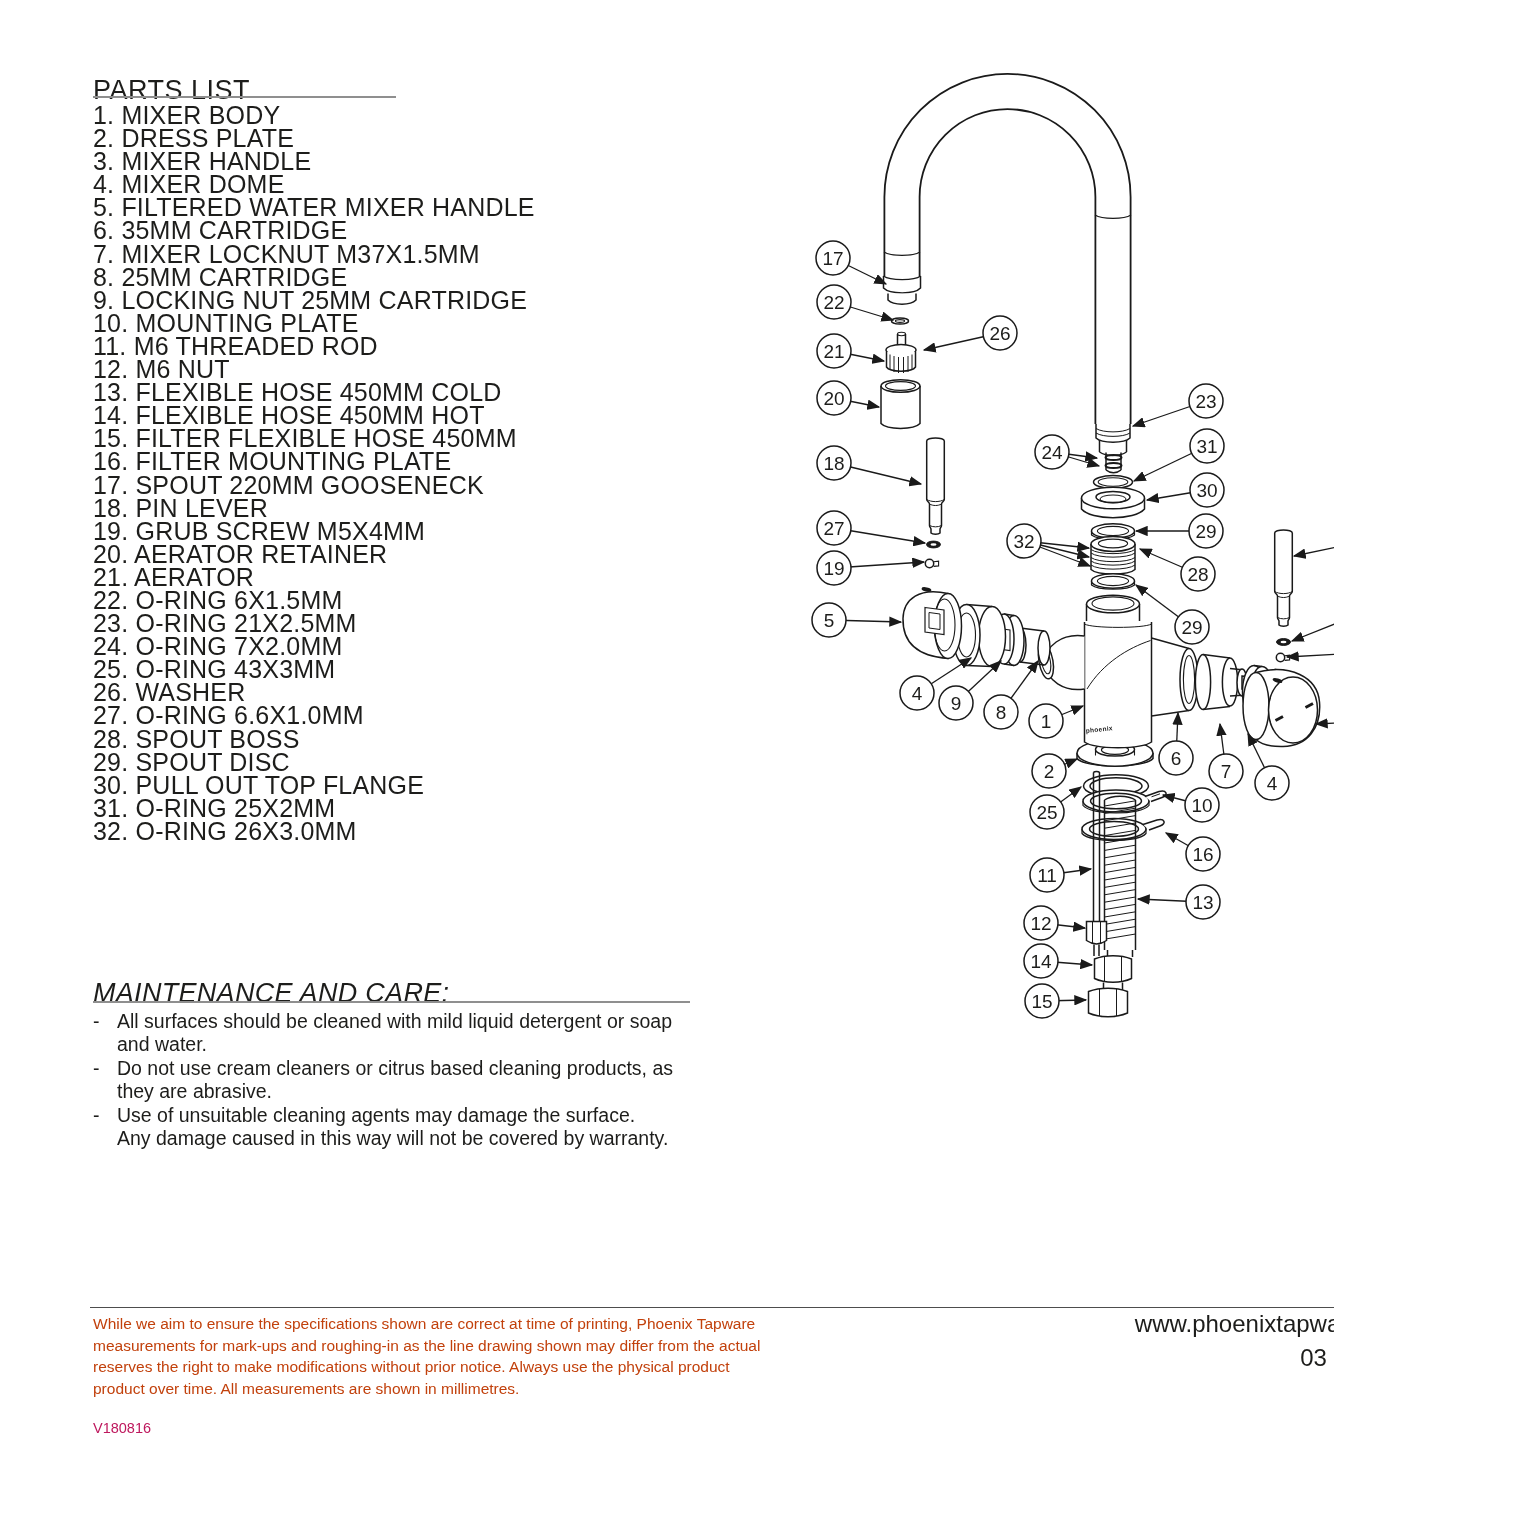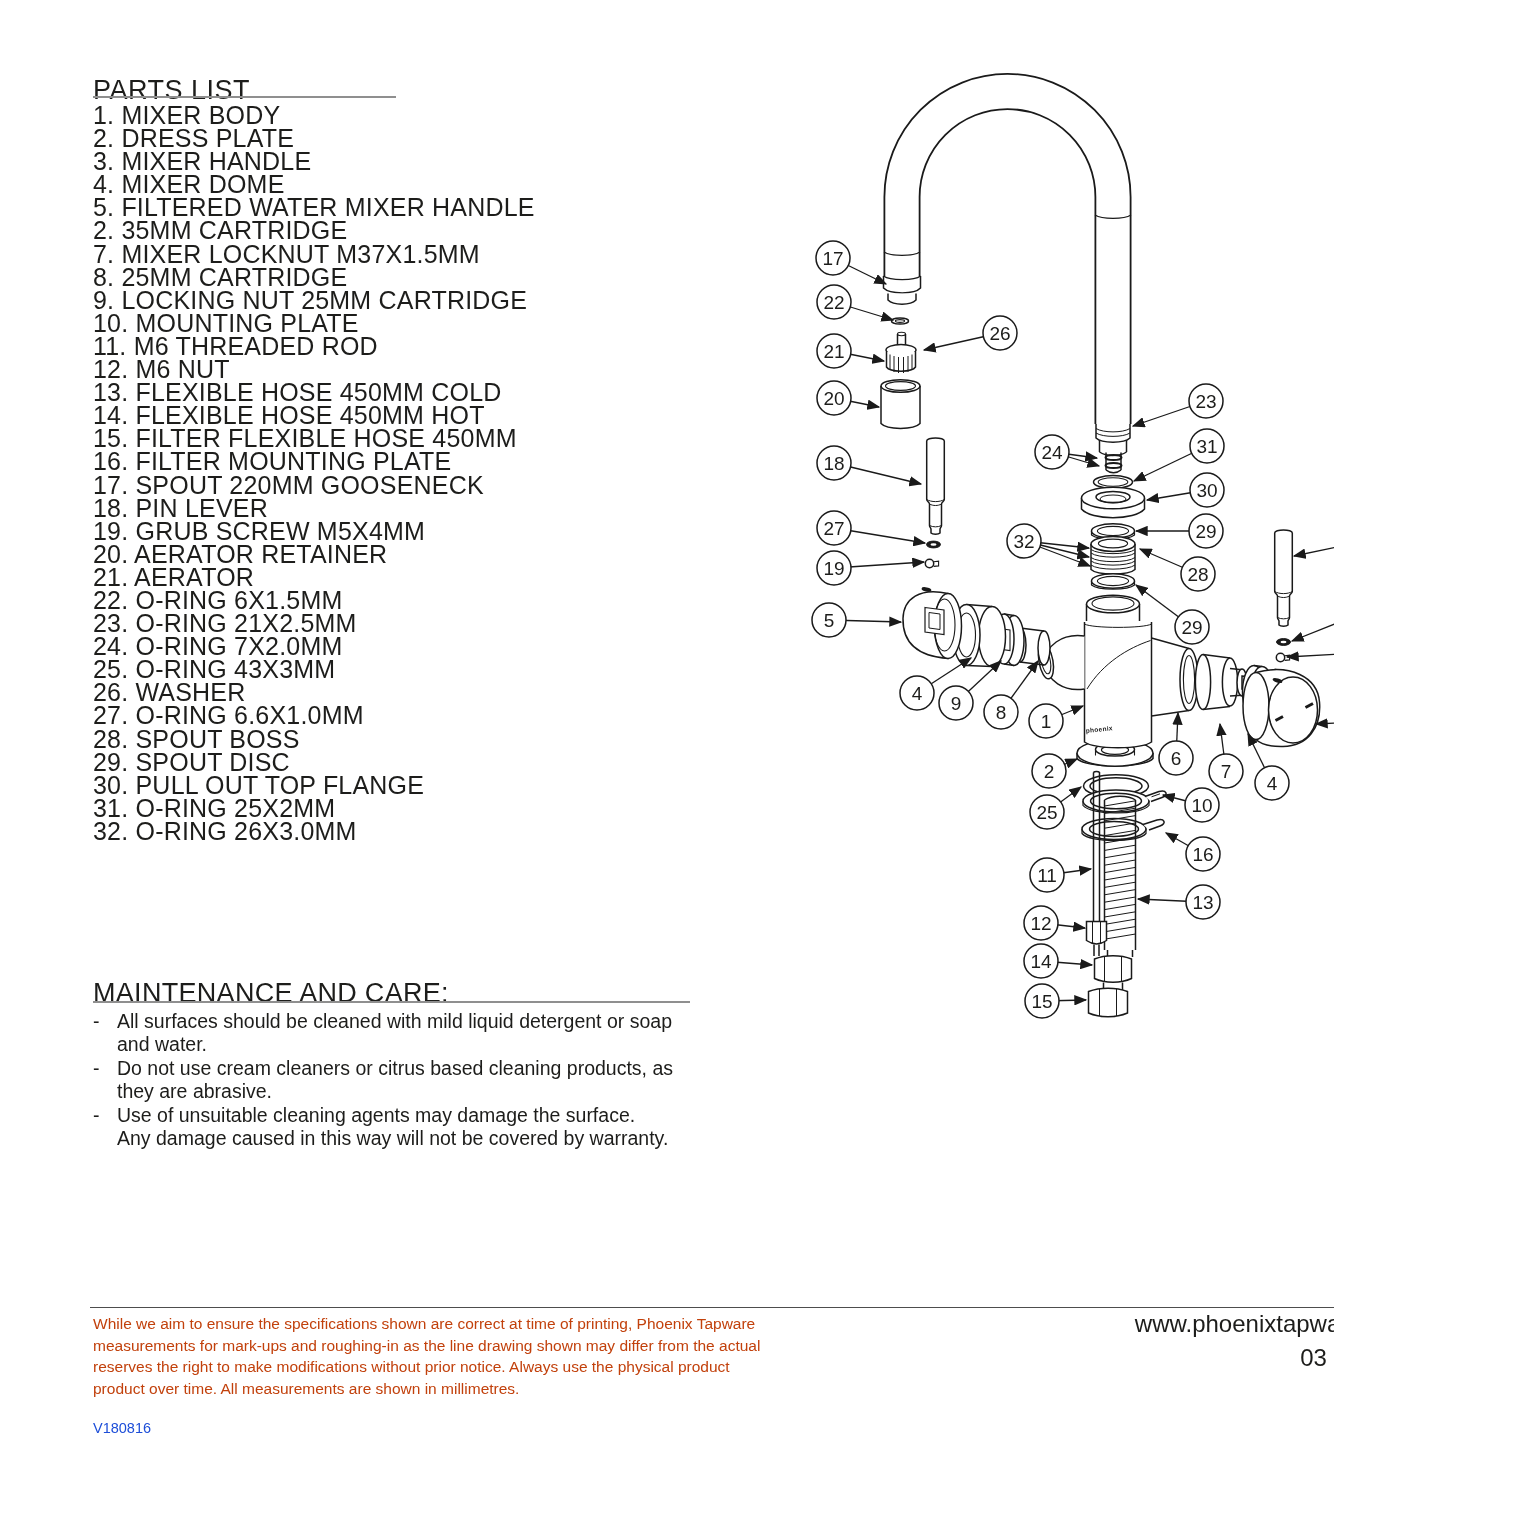--- a/index.html
+++ b/index.html
@@ -3,52 +3,52 @@
 <meta charset="utf-8">
 <style>
   html,body{margin:0;padding:0;background:#fff;}
   .page{position:relative;width:1334px;height:1536px;background:#ffffff;overflow:hidden;
         font-family:"Liberation Sans",sans-serif;color:#1d1d1b;}
   .abs{position:absolute;}
   
   #parts-title{left:93px;top:57px;font-size:27px;font-weight:400;letter-spacing:.5px;}
   #parts-rule{left:93px;top:96px;width:303px;height:1.5px;background:#8f8f8f;}
   #parts-list{left:93px;top:104px;font-size:25px;line-height:23.1px;letter-spacing:.2px;white-space:nowrap;}
-  #maint-title{left:93px;top:960px;font-size:27px;font-weight:400;letter-spacing:.3px;}
+  #maint-title{left:93px;top:960px;font-size:27px;font-weight:400;letter-spacing:.3px;font-style:italic;}
   #maint-rule{left:93px;top:1001px;width:597px;height:1.5px;background:#8f8f8f;}
   #bullets{left:93px;top:1010px;font-size:19.5px;line-height:23.4px;width:640px;}
   .bullet{display:flex;}
   .bullet .dash{width:24px;flex:0 0 24px;}
   
   #footer-rule{left:90px;top:1307px;width:1357px;height:1.2px;background:#4d4d4d;}
   #disclaimer{left:93px;top:1313px;font-size:15.5px;line-height:21.5px;color:#c2410c;}
   #contact{left:1000px;top:1309px;width:447px;text-align:right;}
   #website{font-size:24px;line-height:30px;}
   #phone{font-size:24px;line-height:30px;margin-top:4px;}
-  #version{left:93px;top:1420px;font-size:14.5px;color:#1d4ed8;}
+  #version{left:93px;top:1420px;font-size:14.5px;color:#be185d;}
   
   #diagram{left:770px;top:55px;}
   .leader{stroke:#1a1a1a;stroke-width:1.3;fill:none;}
   .balloon{fill:#ffffff;stroke:#1a1a1a;stroke-width:1.5;}
   .balloon-num{font-family:"Liberation Sans",sans-serif;font-size:19px;fill:#1d1d1b;text-anchor:middle;}
 </style>
 </head>
 <body>
 
 <div class="page">
 
   <h1 class="abs" id="parts-title">PARTS LIST</h1>
   <div class="abs" id="parts-rule"></div>
   <div class="abs" id="parts-list">
       <div>1. MIXER BODY</div>
       <div>2. DRESS PLATE</div>
       <div>3. MIXER HANDLE</div>
       <div>4. MIXER DOME</div>
       <div>5. FILTERED WATER MIXER HANDLE</div>
-      <div>2. 35MM CARTRIDGE</div>
+      <div>6. 35MM CARTRIDGE</div>
       <div>7. MIXER LOCKNUT M37X1.5MM</div>
       <div>8. 25MM CARTRIDGE</div>
       <div>9. LOCKING NUT 25MM CARTRIDGE</div>
       <div>10. MOUNTING PLATE</div>
       <div>11. M6 THREADED ROD</div>
       <div>12. M6 NUT</div>
       <div>13. FLEXIBLE HOSE 450MM COLD</div>
       <div>14. FLEXIBLE HOSE 450MM HOT</div>
       <div>15. FILTER FLEXIBLE HOSE 450MM</div>
       <div>16. FILTER MOUNTING PLATE</div>

